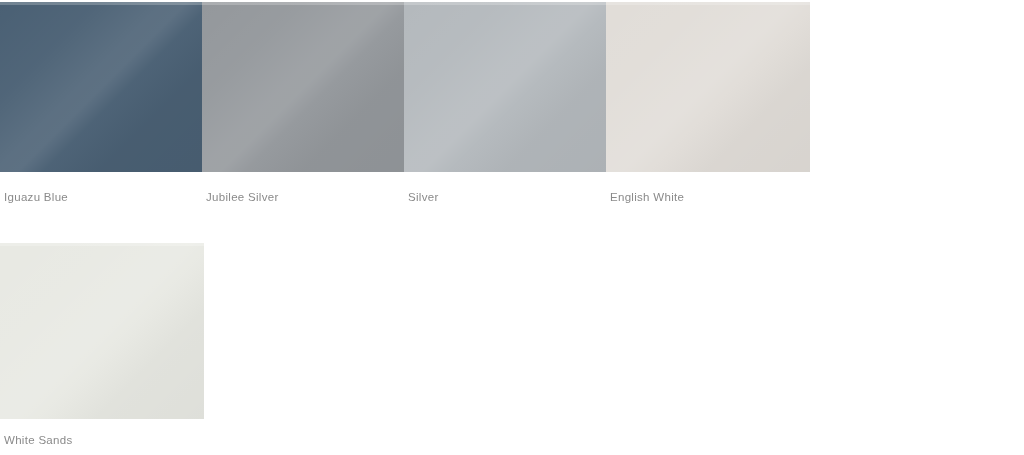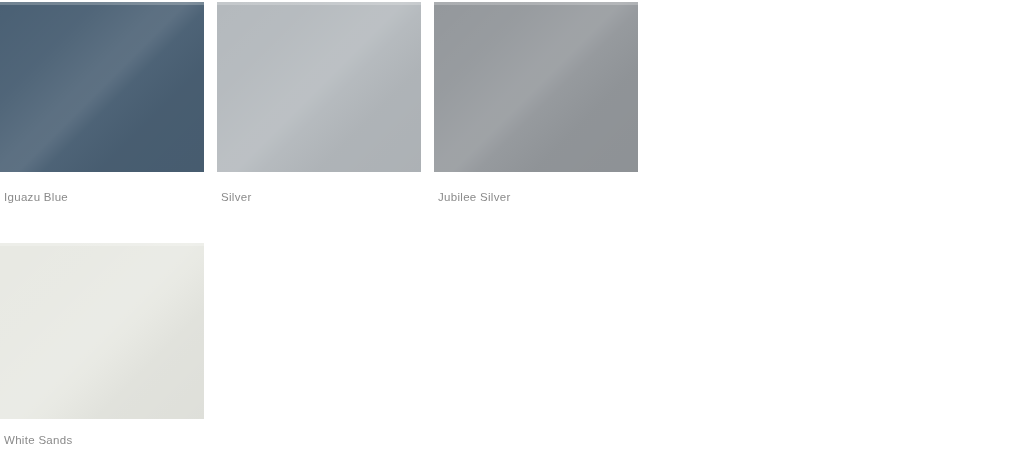--- a/index.html
+++ b/index.html
@@ -30,21 +30,21 @@
     display: flex;
     flex-direction: row;
     align-items: flex-start;
   }
   .swatch-row.row-1 { top: 2px; }
   .swatch-row.row-2 { top: 243px; }
 
   .swatch-cell {
     position: relative;
     width: 201px;
-    margin-right: 16px;
+    margin-right: 1px;
   }
 
   .swatch-chip {
     position: relative;
     display: block;
     width: 204px;
     height: 170px;
     overflow: hidden;
     background-color: #cccccc;
   }
@@ -98,35 +98,42 @@
 
     <div class="swatch-cell">
       <span class="swatch-chip" style="background-color: rgb(74, 96, 116);">
         <span class="top-edge"></span>
         <span class="sheen"></span>
       </span>
       <span class="swatch-label" style="color: rgb(138, 138, 138);">Iguazu Blue</span>
     </div>
 
     <div class="swatch-cell">
+      <span class="swatch-chip" style="background-color: rgb(148, 152, 156);">
+        <span class="top-edge"></span>
+        <span class="sheen"></span>
+      </span>
+      <span class="swatch-label" style="color: rgb(138, 138, 138);">Jubilee Silver</span>
+    </div>
+
+    <div class="swatch-cell">
       <span class="swatch-chip" style="background-color: rgb(180, 185, 189);">
         <span class="top-edge"></span>
         <span class="sheen"></span>
       </span>
       <span class="swatch-label" style="color: rgb(138, 138, 138);">Silver</span>
     </div>
 
     <div class="swatch-cell">
-      <span class="swatch-chip" style="background-color: rgb(148, 152, 156);">
+      <span class="swatch-chip" style="background-color: rgb(225, 221, 216);">
         <span class="top-edge"></span>
         <span class="sheen"></span>
       </span>
-      <span class="swatch-label" style="color: rgb(138, 138, 138);">Jubilee Silver</span>
+      <span class="swatch-label" style="color: rgb(138, 138, 138);">English White</span>
     </div>
-
 
 
   </div>
 
   <div class="swatch-row row-2">
 
     <div class="swatch-cell">
       <span class="swatch-chip" style="background-color: rgb(232, 233, 227);">
         <span class="top-edge"></span>
         <span class="sheen"></span>

